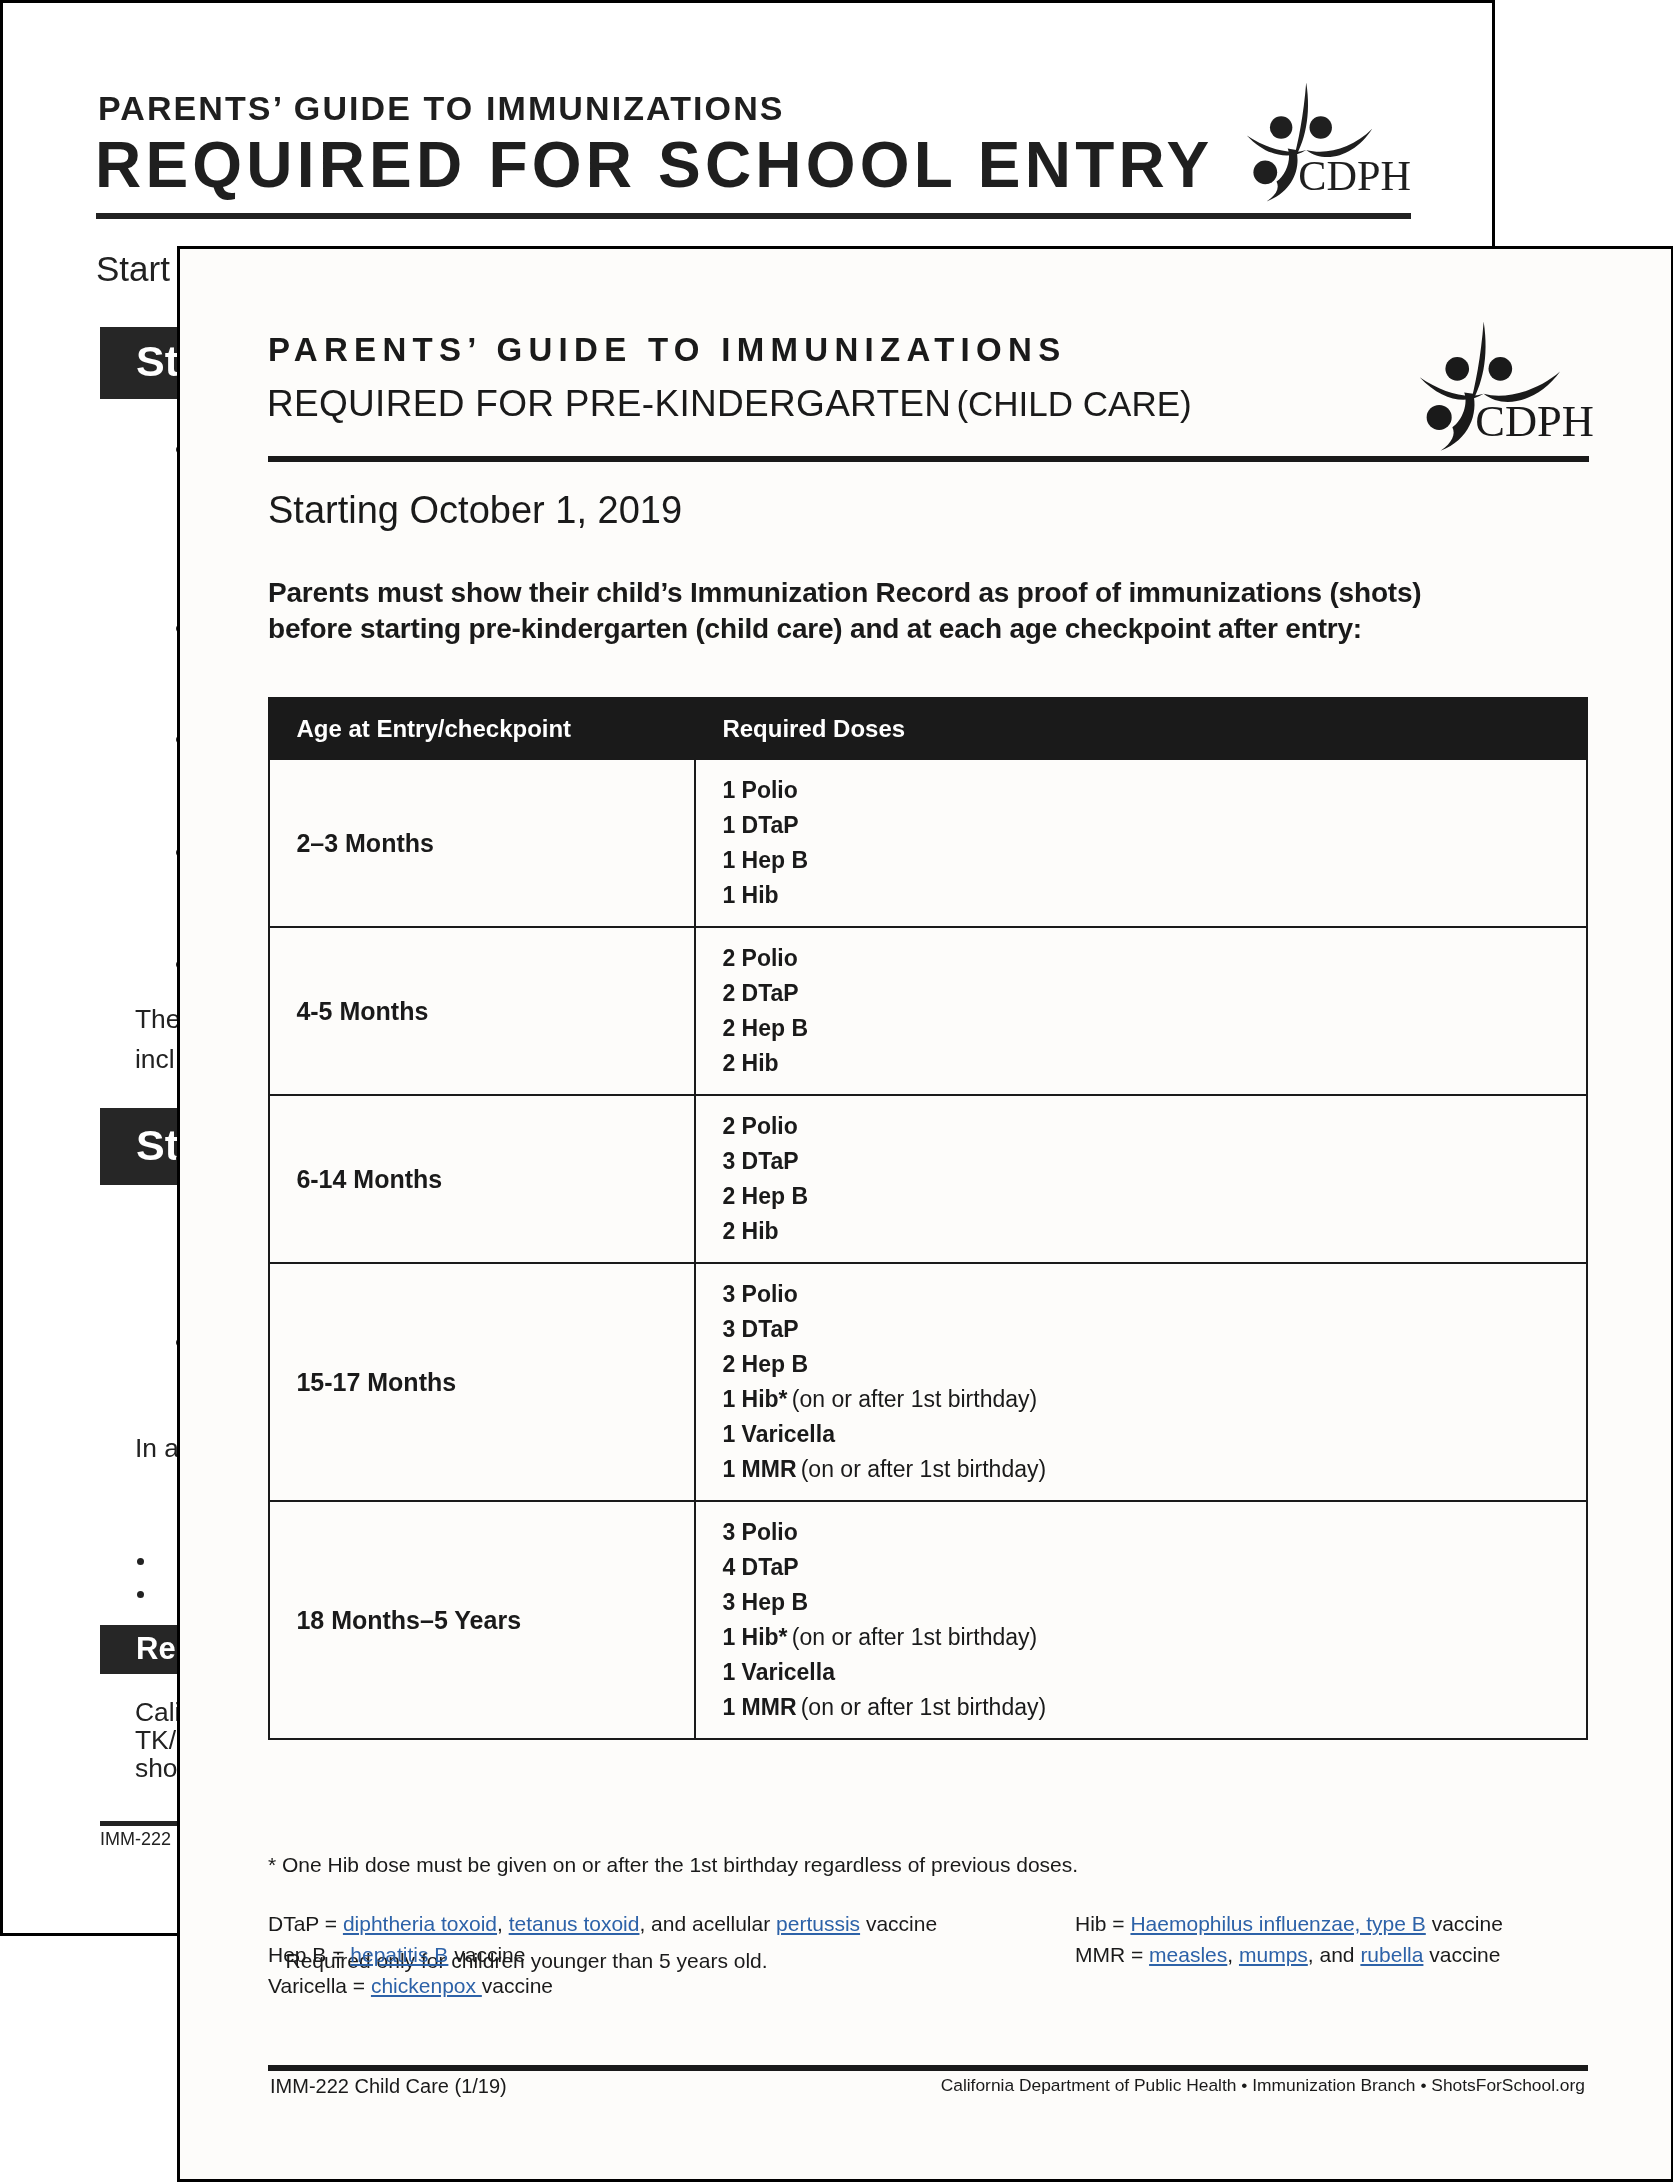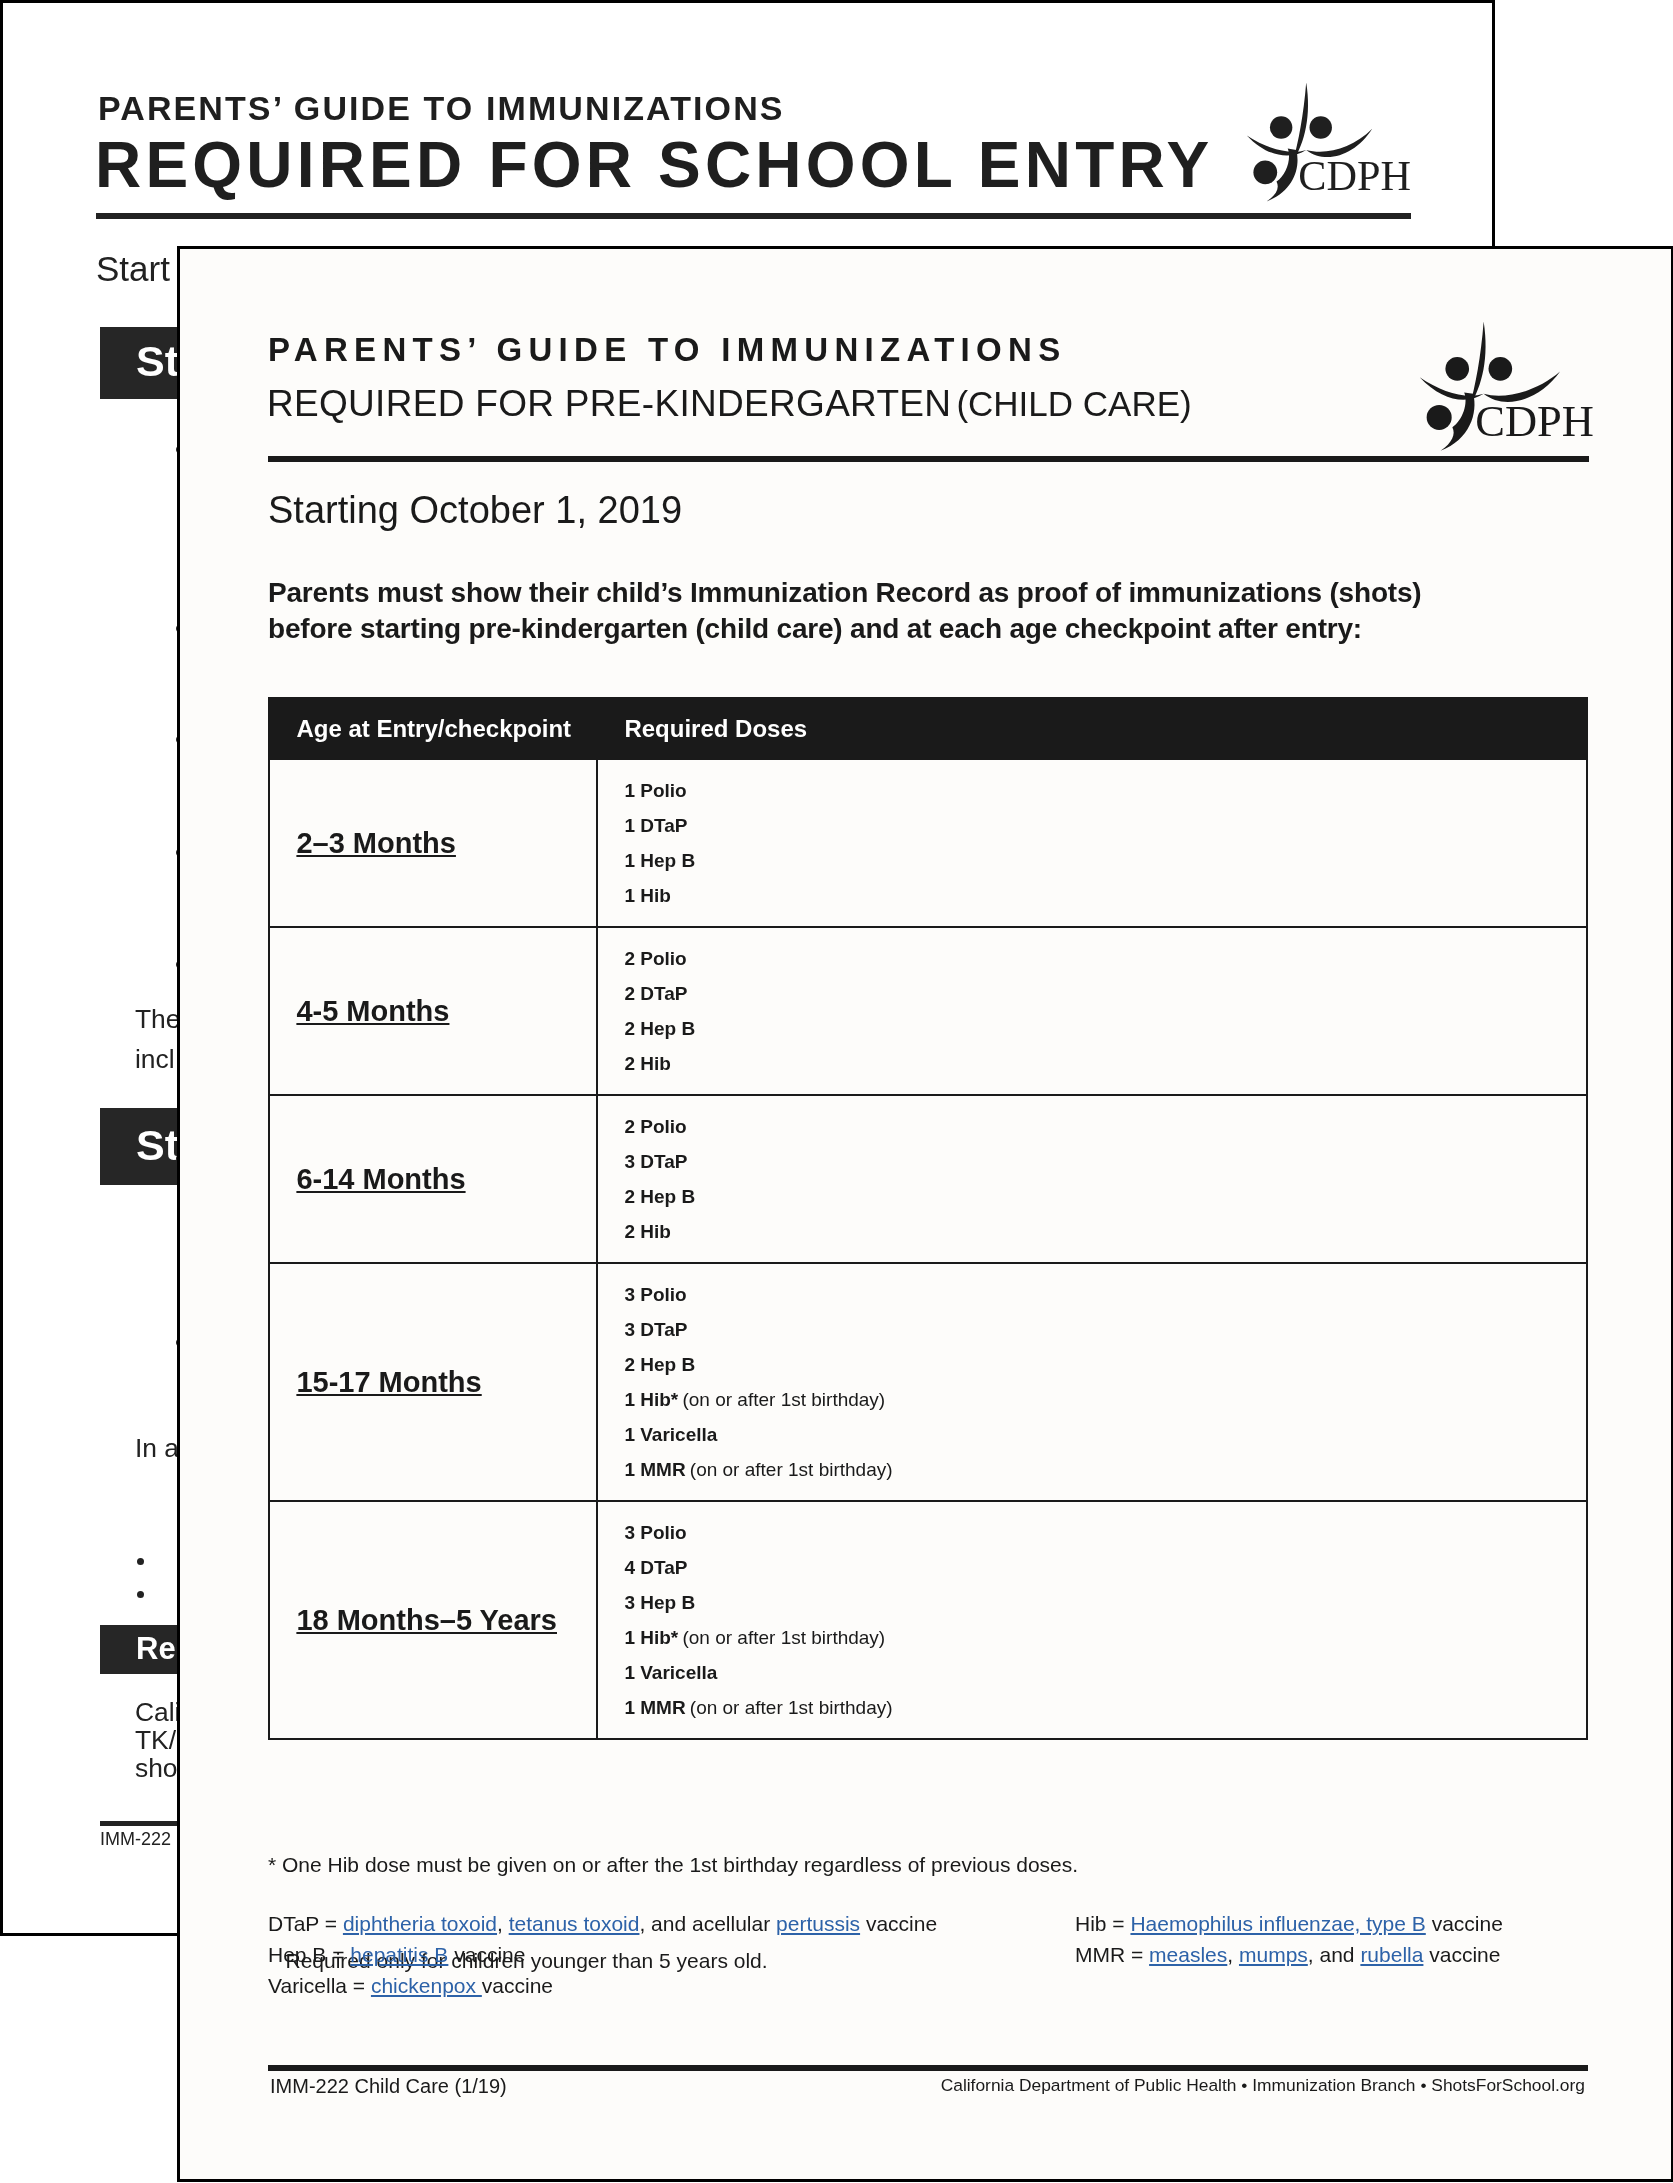--- a/index.html
+++ b/index.html
@@ -214,33 +214,32 @@
       box-sizing: border-box;
       border: 2.1px solid #1a1a1a;
     }
     .dose-table td {
       border: 2.1px solid #1a1a1a;
       vertical-align: middle;
       box-sizing: border-box;
       color: #1a1a1a;
     }
     .dose-table td.age-cell {
-      width: 328px;
-      font-size: 29px;
+      width: 426px;
+      font-size: 25px;
       font-weight: bold;
       padding: 0 0 0 26.4px;
-      text-decoration: underline;
     }
     .dose-table td.doses-cell {
       padding: 0 0 0 26.4px;
     }
     .row-4 td { height: 168px; }
     .row-6 td { height: 238px; }
     .dose-line {
-      font-size: 19px;
+      font-size: 23px;
       line-height: 35px;
       white-space: nowrap;
     }
     .dose-strong { font-weight: bold; }
     .dose-note { font-weight: normal; margin-left: 4.2px; text-align: center; }
 
     .footnote {
       position: absolute;
       left: 88px;
       top: 1536px;

